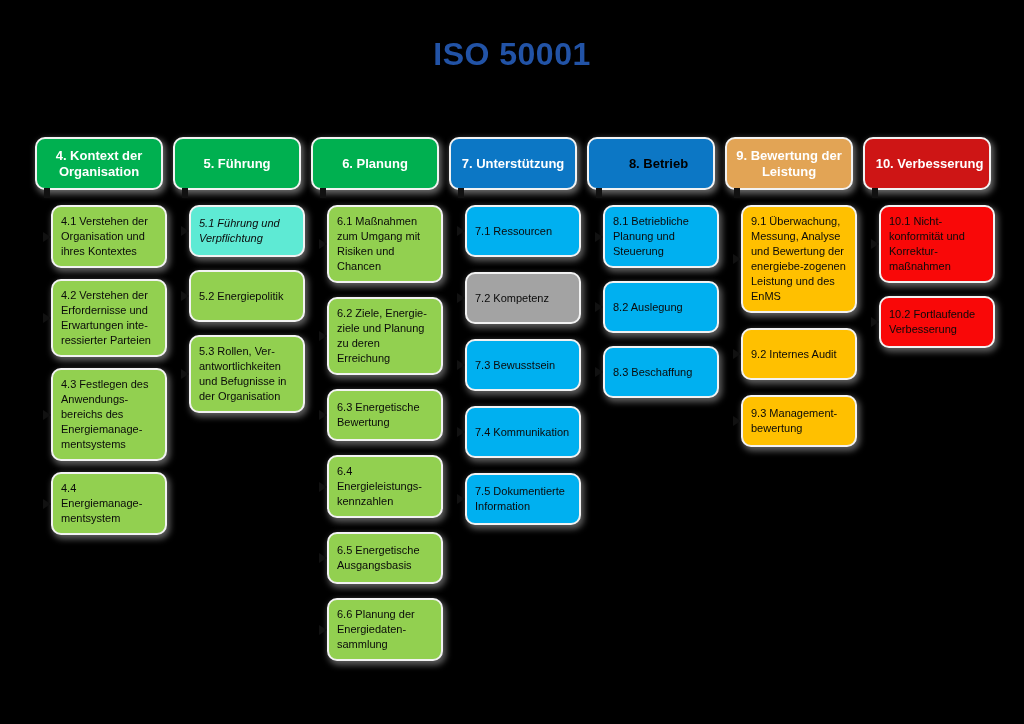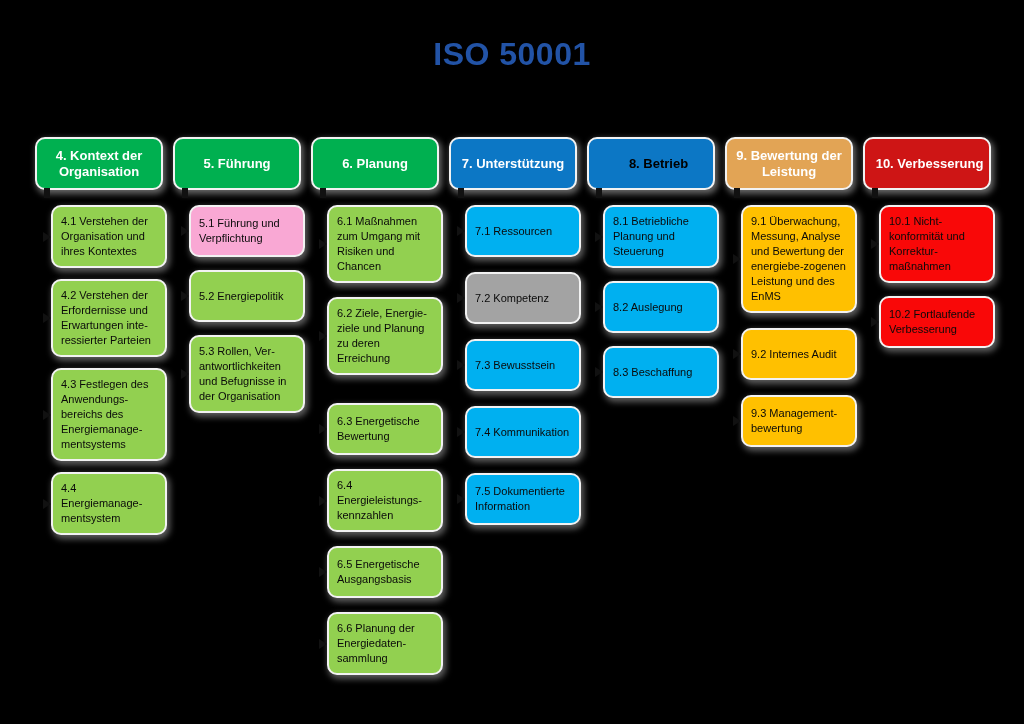--- a/index.html
+++ b/index.html
@@ -107,32 +107,32 @@
       <div class="box" style="background: rgb(146, 208, 80); color: rgb(10, 10, 10); border-color: rgb(242, 242, 242);">4.1 Verstehen der Organisation und ihres Kontextes</div>
       <div class="box" style="background: rgb(146, 208, 80); color: rgb(10, 10, 10); border-color: rgb(242, 242, 242);">4.2 Verstehen der Erfordernisse und Erwartungen inte-ressierter Parteien</div>
       <div class="box" style="background: rgb(146, 208, 80); color: rgb(10, 10, 10); border-color: rgb(242, 242, 242);">4.3 Festlegen des Anwendungs-bereichs des Energiemanage-mentsystems</div>
       <div class="box" style="background: rgb(146, 208, 80); color: rgb(10, 10, 10); border-color: rgb(242, 242, 242);">4.4 Energiemanage-mentsystem</div>
     </div>
   </div>
 
   <div class="column col-2">
     <div class="header" style="background: rgb(0, 176, 80); color: rgb(255, 255, 255); border-color: rgb(242, 242, 242);">5. Führung</div>
     <div class="boxes">
-      <div class="box" style="background: #f9a8d4; color: rgb(10, 10, 10); border-color: rgb(242, 242, 242);">5.1 Führung und Verpflichtung</div>
+      <div class="box" style="background: #5eead4; color: rgb(10, 10, 10); border-color: rgb(242, 242, 242); font-style: italic;">5.1 Führung und Verpflichtung</div>
       <div class="box" style="background: rgb(146, 208, 80); color: rgb(10, 10, 10); border-color: rgb(242, 242, 242);">5.2 Energiepolitik</div>
       <div class="box" style="background: rgb(146, 208, 80); color: rgb(10, 10, 10); border-color: rgb(242, 242, 242);">5.3 Rollen, Ver-antwortlichkeiten und Befugnisse in der Organisation</div>
     </div>
   </div>
 
   <div class="column col-3">
     <div class="header" style="background: rgb(0, 176, 80); color: rgb(255, 255, 255); border-color: rgb(242, 242, 242);">6. Planung</div>
     <div class="boxes">
       <div class="box" style="background: rgb(146, 208, 80); color: rgb(10, 10, 10); border-color: rgb(242, 242, 242);">6.1 Maßnahmen zum Umgang mit Risiken und Chancen</div>
       <div class="box" style="background: rgb(146, 208, 80); color: rgb(10, 10, 10); border-color: rgb(242, 242, 242);">6.2 Ziele, Energie-ziele und Planung zu deren Erreichung</div>
-      <div class="box" style="background: rgb(146, 208, 80); color: rgb(10, 10, 10); border-color: rgb(242, 242, 242); margin-top: 14px;">6.3 Energetische Bewertung</div>
+      <div class="box" style="background: rgb(146, 208, 80); color: rgb(10, 10, 10); border-color: rgb(242, 242, 242);">6.3 Energetische Bewertung</div>
       <div class="box" style="background: rgb(146, 208, 80); color: rgb(10, 10, 10); border-color: rgb(242, 242, 242);">6.4 Energieleistungs-kennzahlen</div>
       <div class="box" style="background: rgb(146, 208, 80); color: rgb(10, 10, 10); border-color: rgb(242, 242, 242);">6.5 Energetische Ausgangsbasis</div>
       <div class="box" style="background: rgb(146, 208, 80); color: rgb(10, 10, 10); border-color: rgb(242, 242, 242);">6.6 Planung der Energiedaten-sammlung</div>
     </div>
   </div>
 
   <div class="column col-4">
     <div class="header" style="background: rgb(12, 119, 197); color: rgb(255, 255, 255); border-color: rgb(242, 242, 242);">7. Unterstützung</div>
     <div class="boxes">
       <div class="box" style="background: rgb(0, 176, 240); color: rgb(10, 10, 10); border-color: rgb(242, 242, 242);">7.1 Ressourcen</div>

